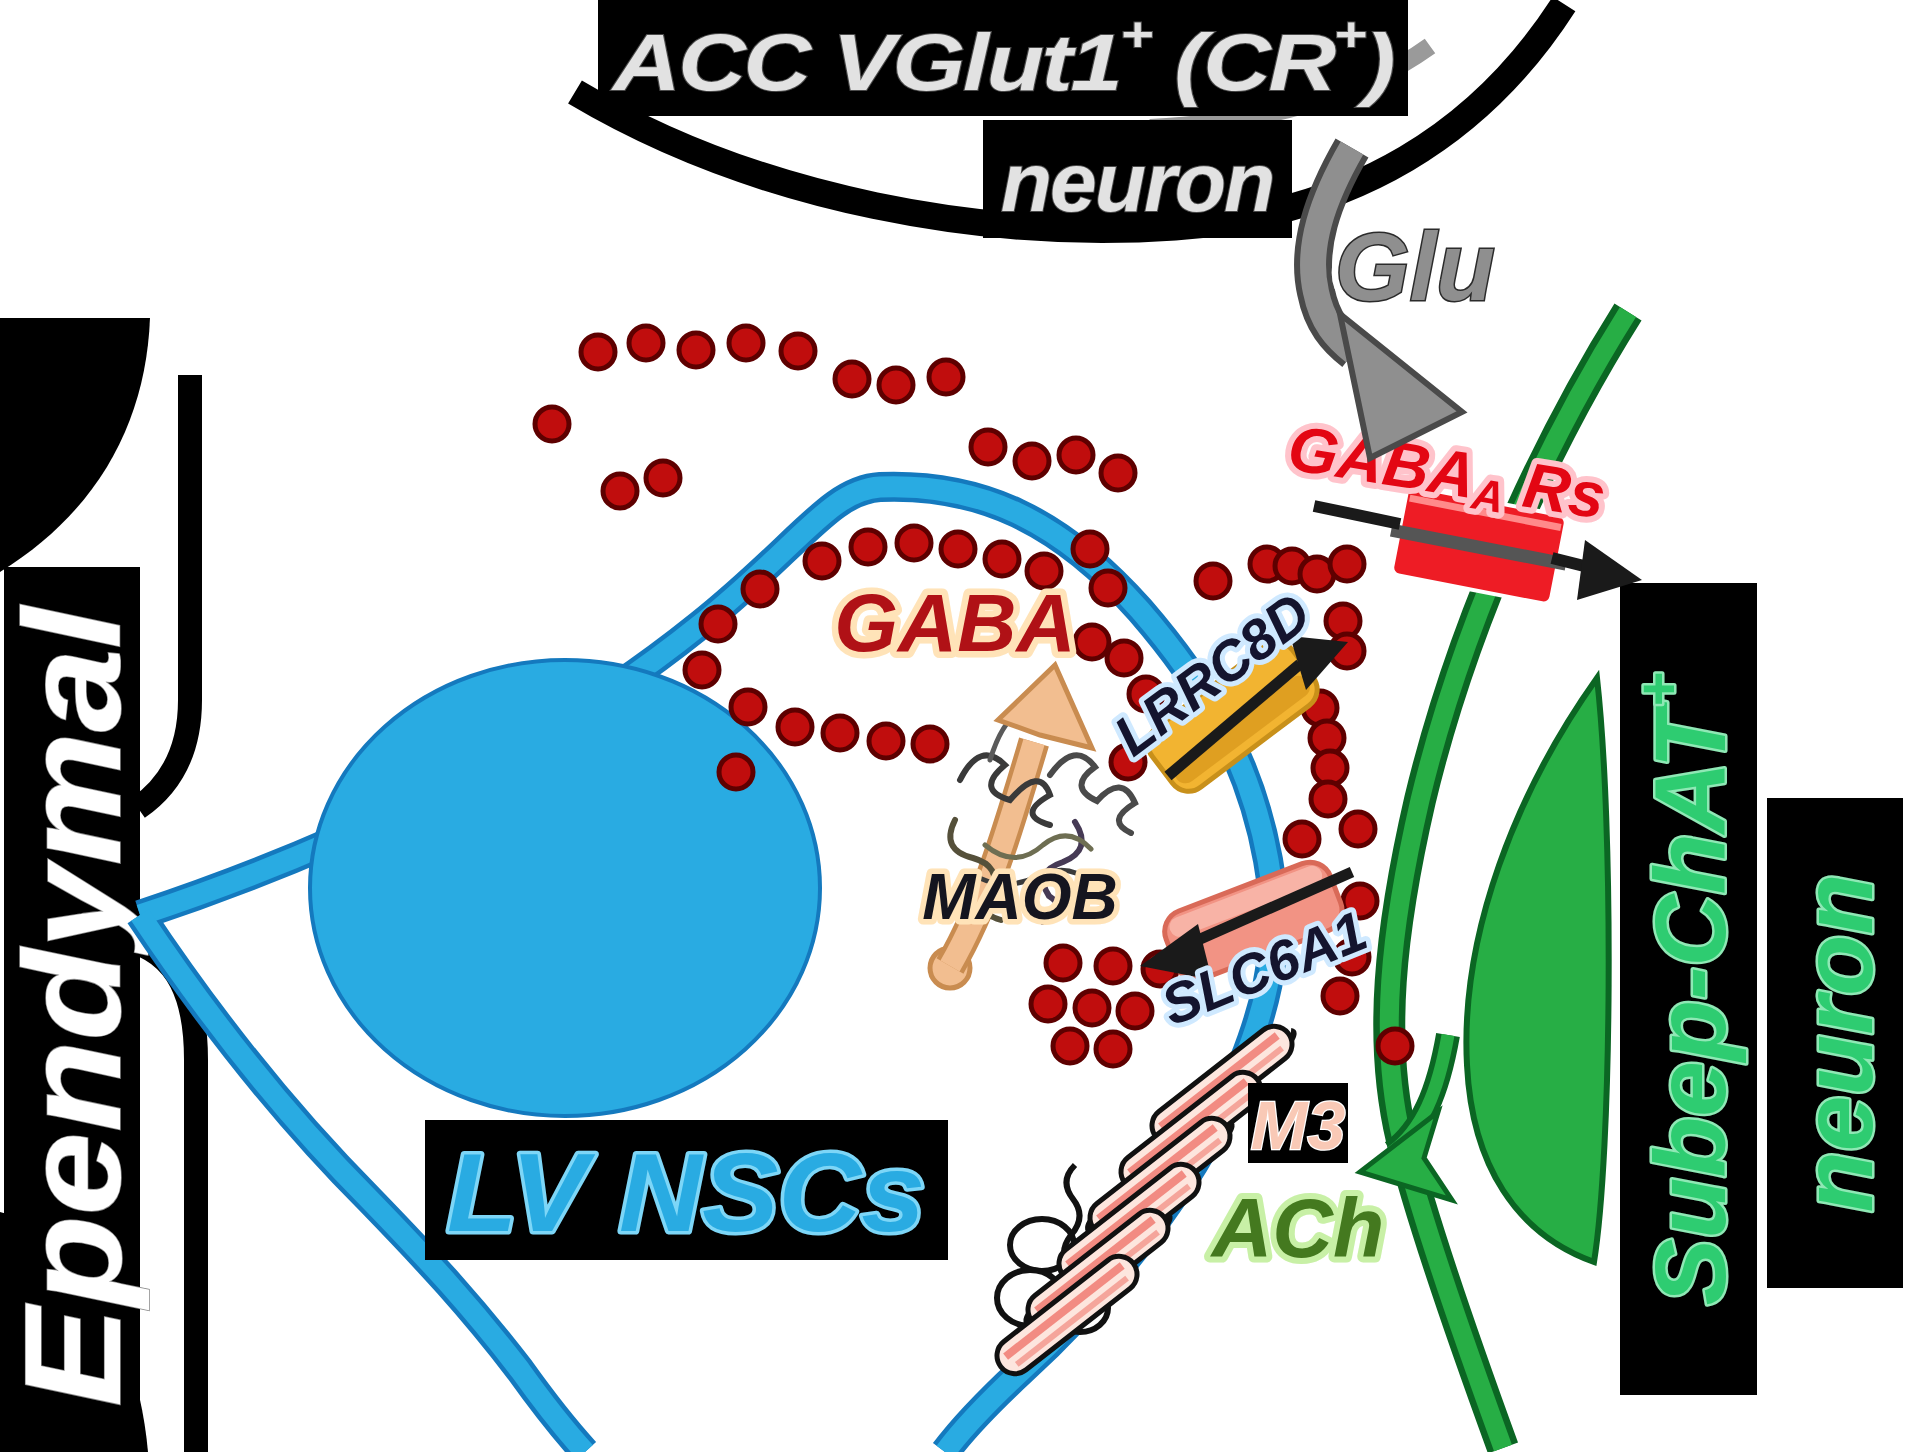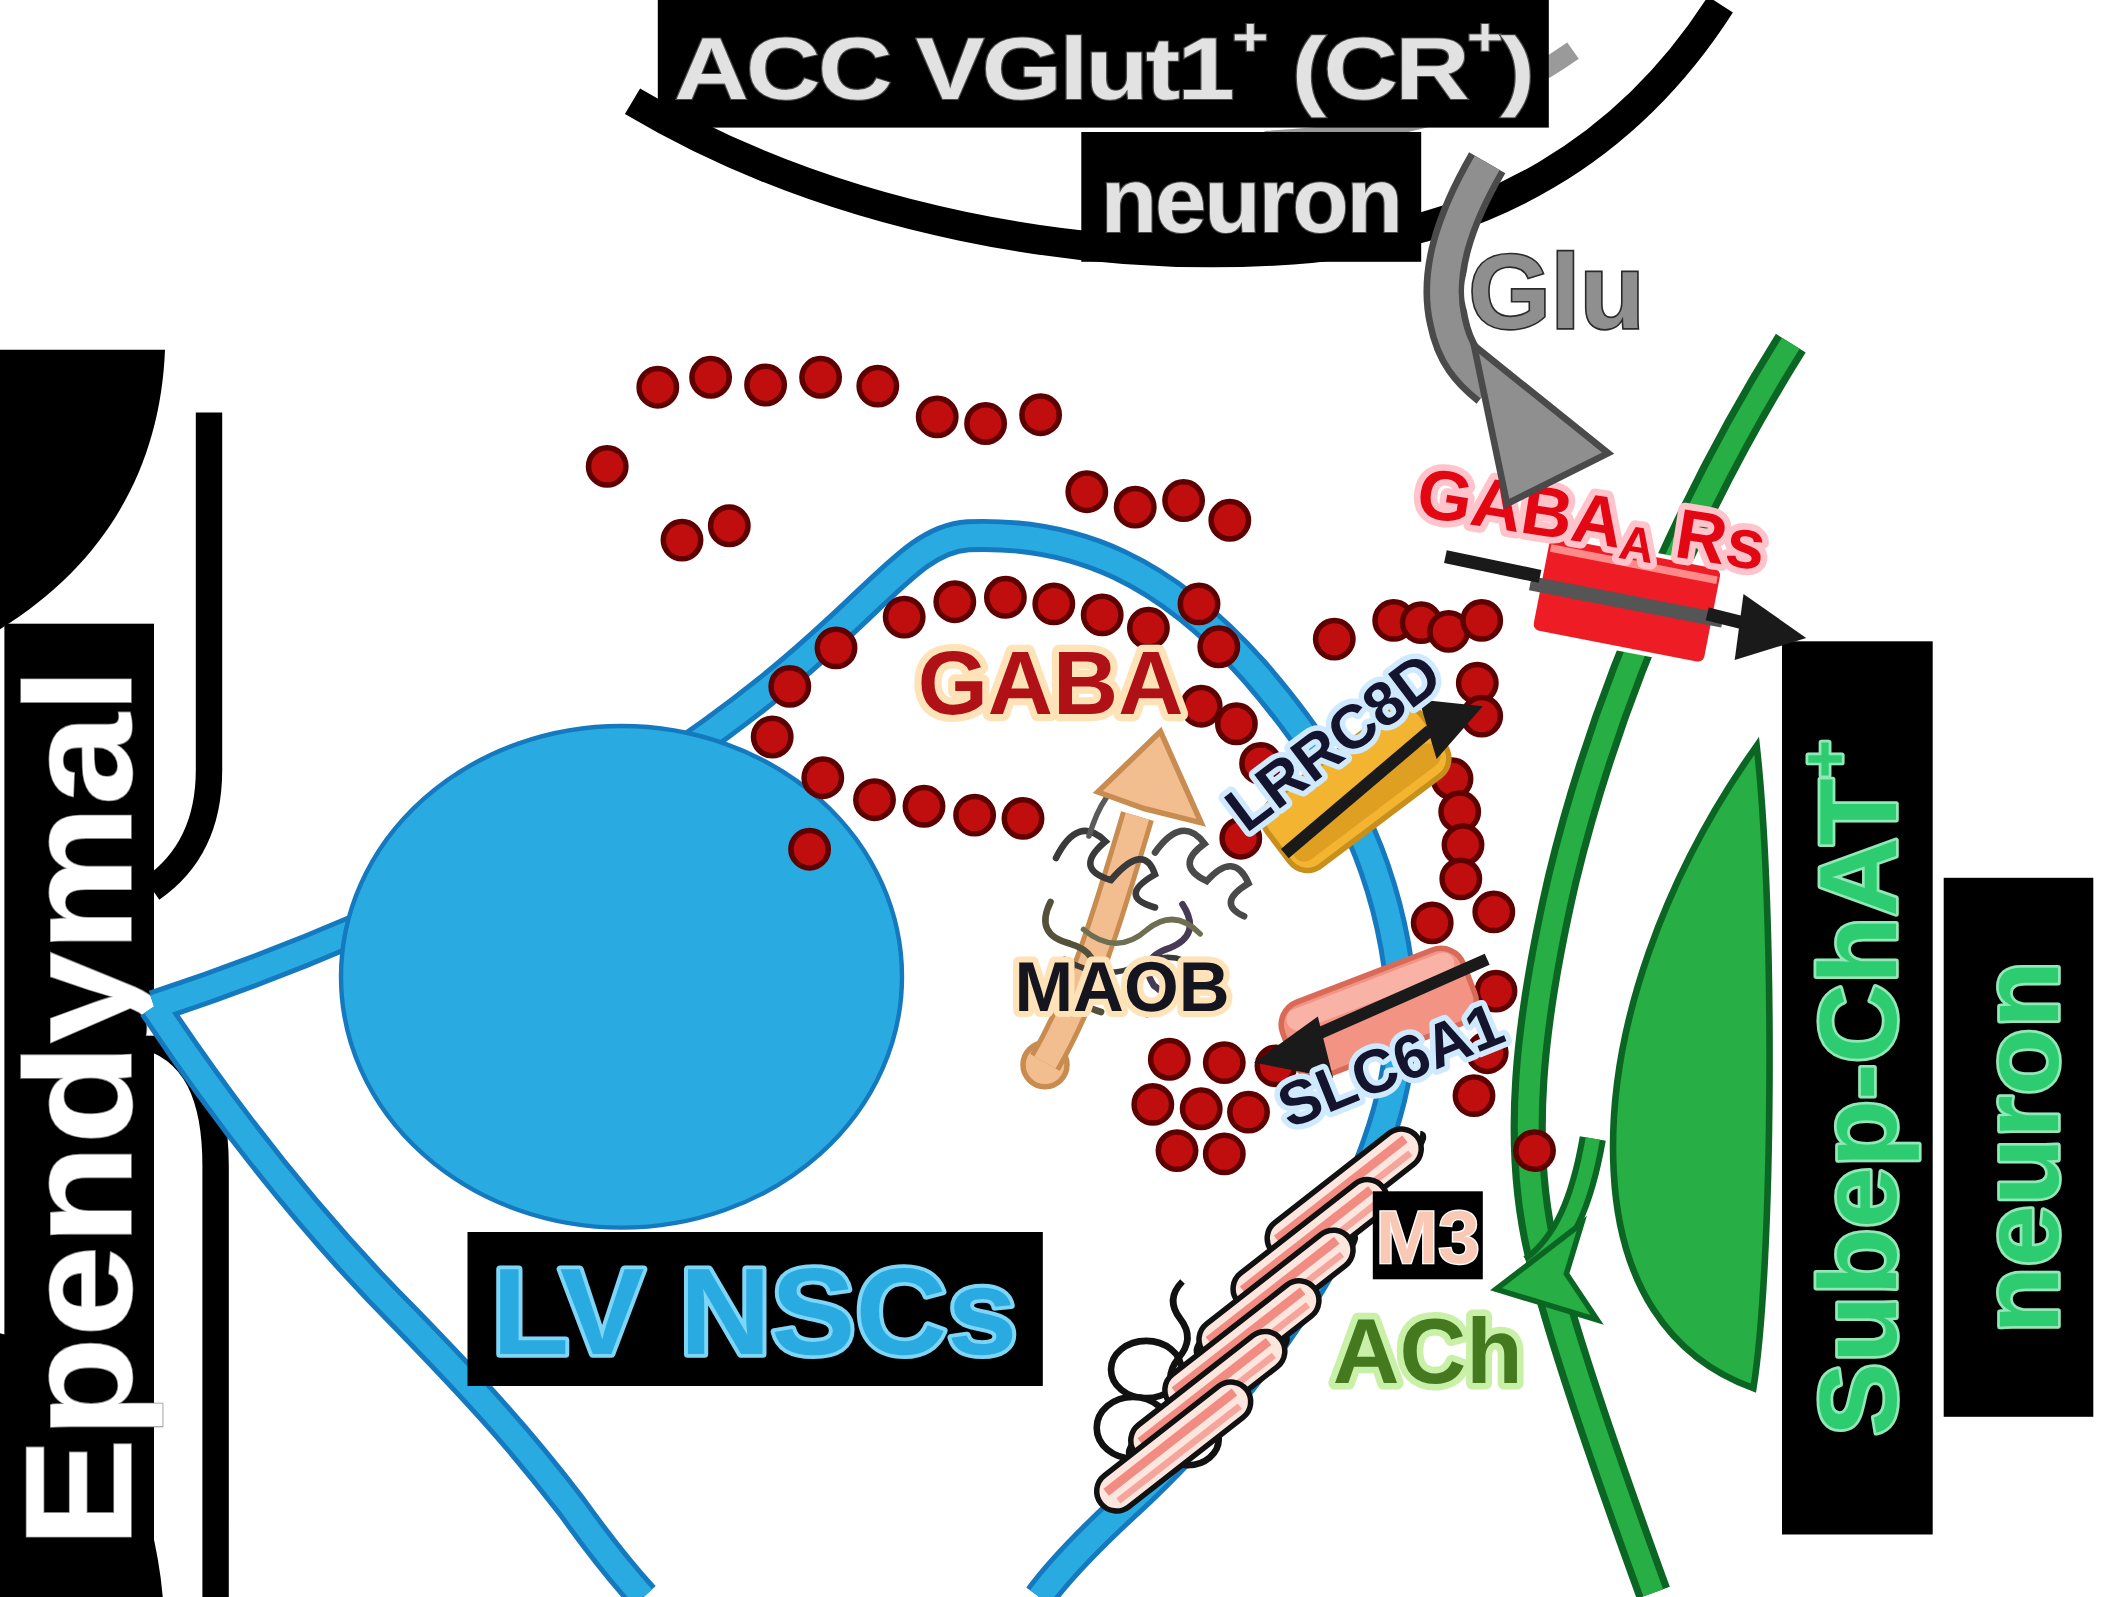--- a/index.html
+++ b/index.html
@@ -1,16 +1,16 @@
 <!DOCTYPE html>
 <html><head>
 <meta charset="utf-8">
 <style>
   html,body{margin:0;padding:0;background:#fff;}
-  .stage{position:relative;width:1910px;height:1452px;overflow:hidden;background:#fff;}
+  .stage{position:relative;width:1910px;height:1452px;overflow:hidden;background:#fff;font-style:italic;}
   svg{display:block;font-family:"Liberation Sans","DejaVu Sans",sans-serif;}
   text{font-family:"Liberation Sans","DejaVu Sans",sans-serif;font-weight:bold;}
   .banner-txt{fill:#E2E2E2;stroke:#4A4A4A;stroke-width:2px;paint-order:stroke;letter-spacing:-2px;}
   .white-txt{fill:#FFFFFF;stroke:#8A8A8A;stroke-width:1.5px;paint-order:stroke;}
   .cyan-txt{fill:#29ABE2;stroke:#7DD6F7;stroke-width:7px;paint-order:stroke;stroke-linejoin:round;}
   .green-txt{fill:#2ECC71;stroke:#8FE8B5;stroke-width:5px;paint-order:stroke;stroke-linejoin:round;}
   .gaba-txt{fill:#B01116;stroke:#FFE3B8;stroke-width:13px;paint-order:stroke;stroke-linejoin:round;}
   .gabaa-txt{fill:#E30613;stroke:#FFC3CB;stroke-width:12px;paint-order:stroke;stroke-linejoin:round;}
   .chan-txt{fill:#14142E;stroke:#CFE9FF;stroke-width:10px;paint-order:stroke;stroke-linejoin:round;}
   .maob-txt{fill:#15151F;stroke:#FFE3B8;stroke-width:11px;paint-order:stroke;stroke-linejoin:round;}

